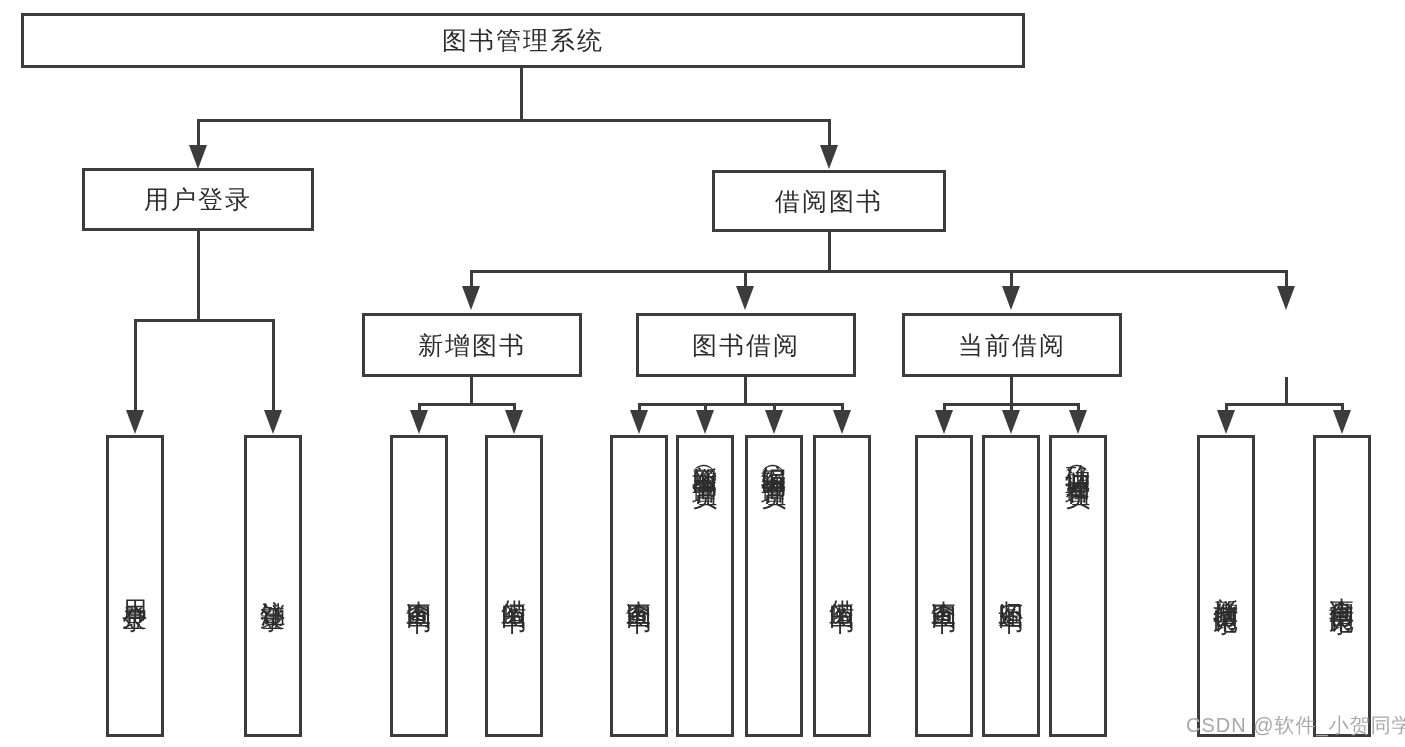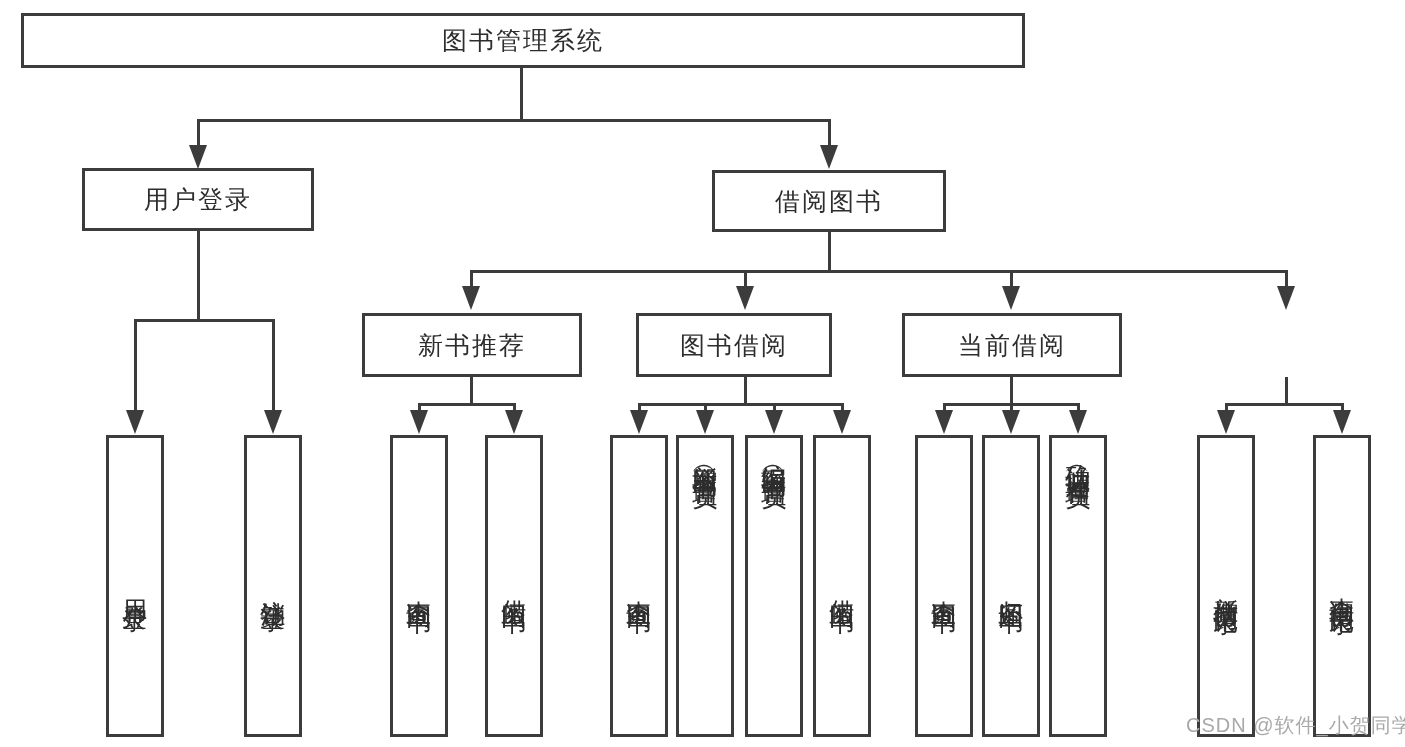--- a/index.html
+++ b/index.html
@@ -88,23 +88,23 @@
   <i class="vl" style="left:470px;top:270px;height:17px;"></i>
   <i class="ar" style="left:462px;top:286px;"></i>
   <i class="vl" style="left:744px;top:270px;height:17px;"></i>
   <i class="ar" style="left:736px;top:286px;"></i>
   <i class="vl" style="left:1010px;top:270px;height:17px;"></i>
   <i class="ar" style="left:1002px;top:286px;"></i>
   <i class="vl" style="left:1285px;top:270px;height:17px;"></i>
   <i class="ar" style="left:1277px;top:286px;"></i>
 
   <div class="node" style="left:362px;top:313px;width:220px;height:64px;">
-    <span>新书推荐</span>
+    <span>新增图书</span>
   </div>
-  <div class="node" style="left:636px;top:313px;width:196px;height:64px;">
+  <div class="node" style="left:636px;top:313px;width:220px;height:64px;">
     <span>图书借阅</span>
   </div>
   <div class="node" style="left:902px;top:313px;width:220px;height:64px;">
     <span>当前借阅</span>
   </div>
 
   <i class="vl" style="left:470px;top:377px;height:29px;"></i>
   <i class="hl" style="left:418px;top:403px;width:98px;"></i>
   <i class="vl" style="left:418px;top:403px;height:9px;"></i>
   <i class="ar" style="left:410px;top:410px;"></i>

